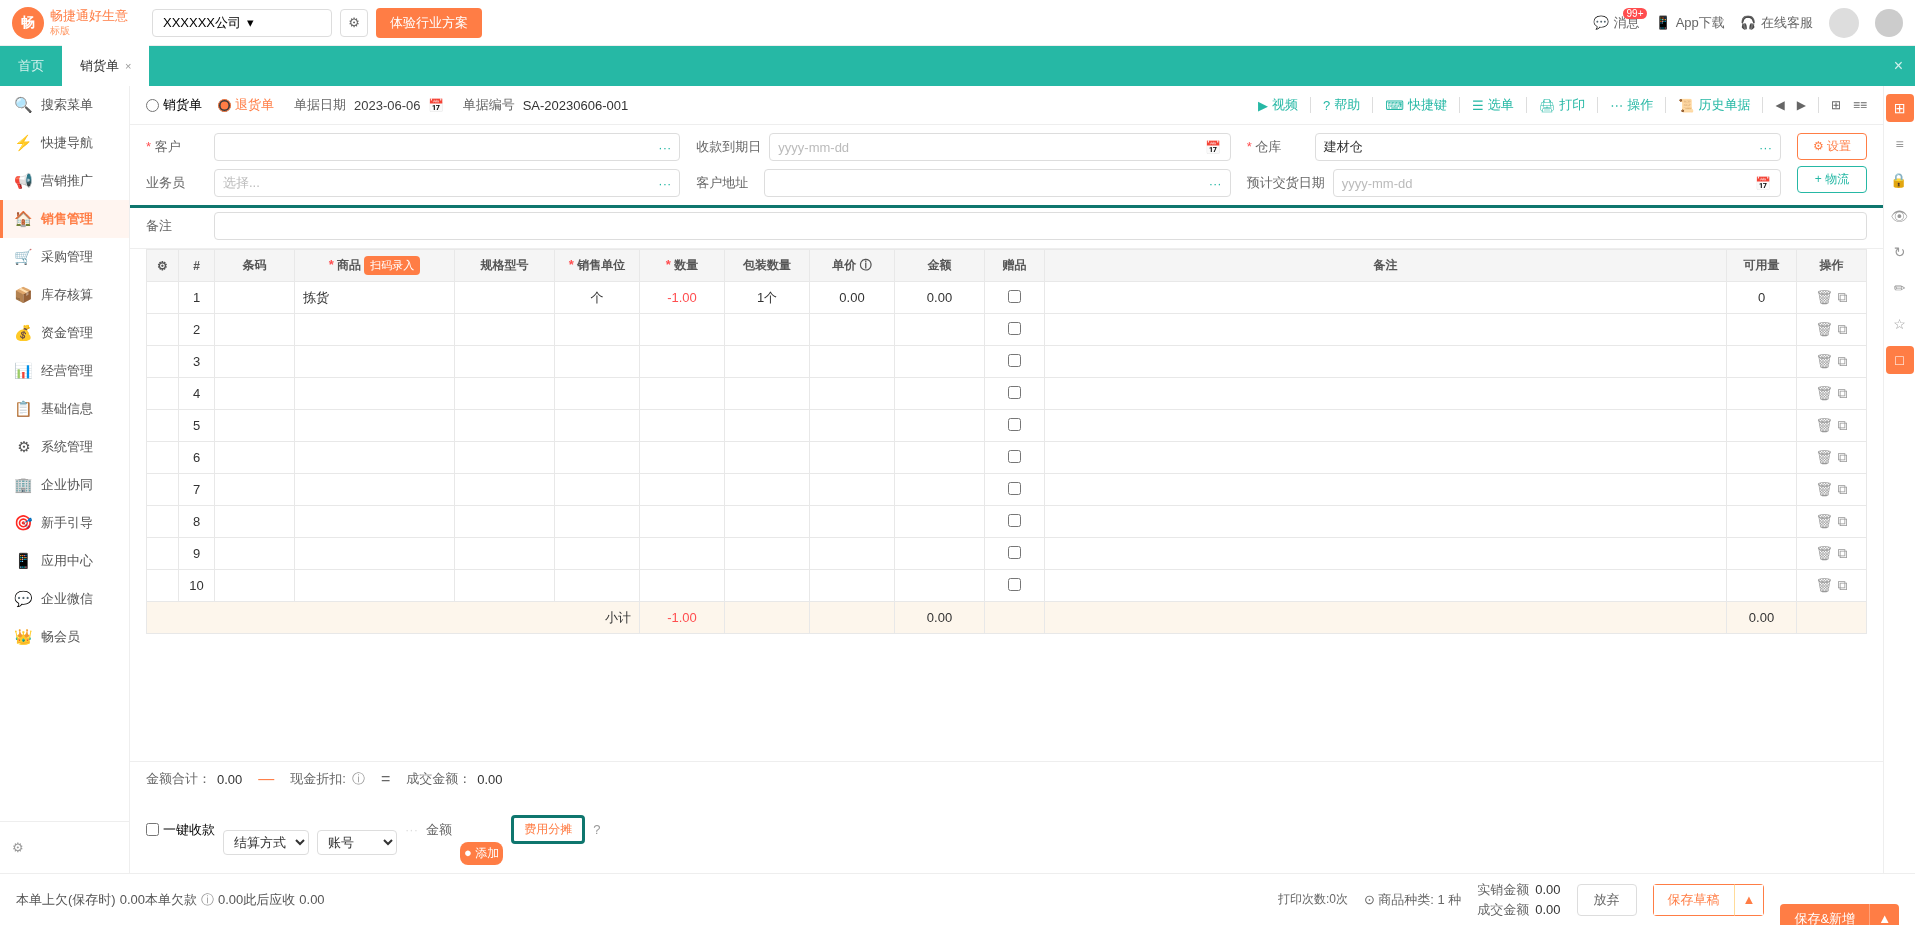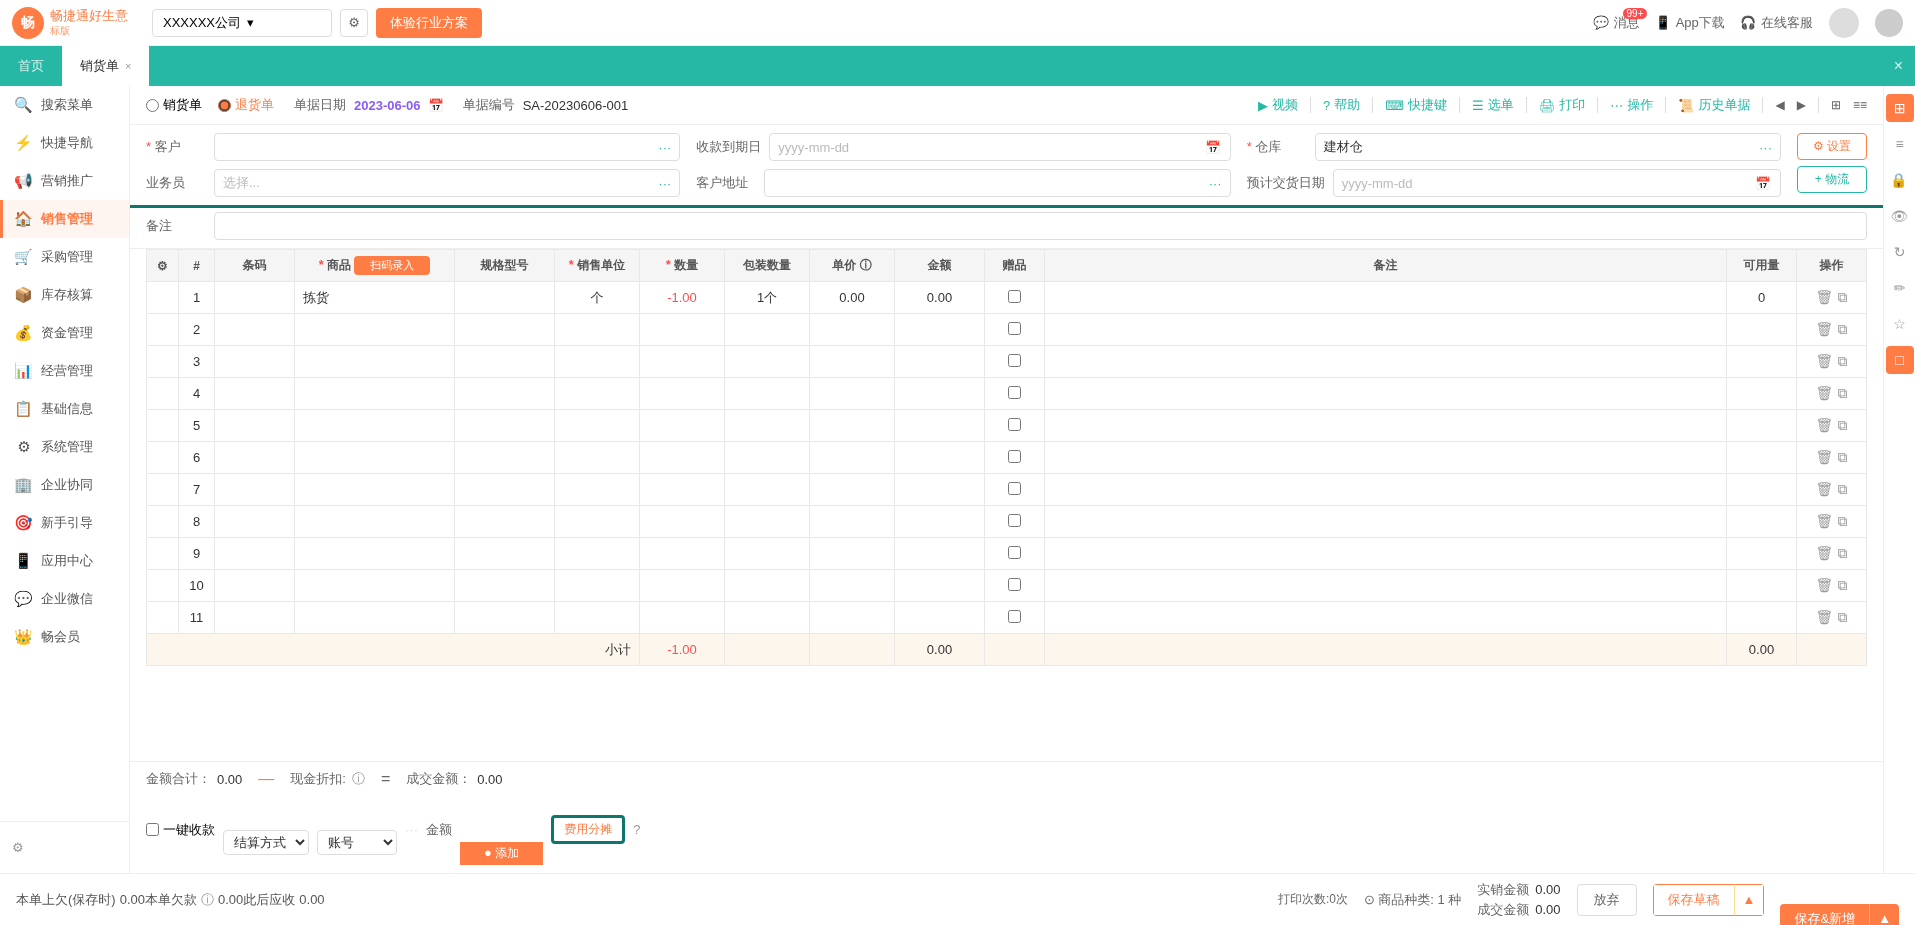--- a/index.html
+++ b/index.html
@@ -38,21 +38,21 @@
     .main-content { flex: 1; overflow-y: auto; overflow-x: hidden; padding: 0; display: flex; flex-direction: column; }
     .form-container { background: #fff; margin: 0; flex: 1; display: flex; flex-direction: column; }
 
     
     .form-header { padding: 10px 16px; border-bottom: 1px solid #eee; display: flex; align-items: center; gap: 20px; flex-wrap: wrap; }
     .radio-group { display: flex; gap: 16px; align-items: center; }
     .radio-item { display: flex; align-items: center; gap: 4px; cursor: pointer; }
     .radio-item input[type=radio] { accent-color: #ff7d45; }
     .form-date-group { display: flex; align-items: center; gap: 8px; }
     .form-label { color: #666; font-size: 13px; }
-    .date-value { color: #8b5cf6; font-weight: 700; }
+    .date-value { color: #404040; font-weight: 400; }
     .date-icon { color: #26b8a5; cursor: pointer; }
     .doc-num { color: #333; }
     .header-actions { margin-left: auto; display: flex; align-items: center; gap: 12px; }
     .header-action-item { display: flex; align-items: center; gap: 4px; color: #666; cursor: pointer; font-size: 12px; }
     .header-action-item span { color: #26b8a5; }
     .btn-settings { background: #fff; border: 1px solid #ff7d45; color: #ff7d45; border-radius: 4px; padding: 4px 10px; cursor: pointer; font-size: 12px; }
     .btn-wuliu { background: #fff; border: 1px solid #26b8a5; color: #26b8a5; border-radius: 4px; padding: 4px 10px; cursor: pointer; font-size: 12px; }
 
     
     .right-sidebar { width: 32px; background: #fff; border-left: 1px solid #eee; display: flex; flex-direction: column; align-items: center; padding: 8px 0; gap: 8px; flex-shrink: 0; }
@@ -62,38 +62,38 @@
     .field-row { display: flex; align-items: center; gap: 8px; }
     .field-label { color: #666; white-space: nowrap; min-width: 60px; }
     .field-input { flex: 1; border: 1px solid #ddd; border-radius: 4px; padding: 4px 8px; color: #333; display: flex; align-items: center; justify-content: space-between; min-height: 28px; cursor: pointer; }
     .field-input .dots { color: #26b8a5; }
 
     
     .table-area { flex: 1; overflow: auto; padding: 0 16px; }
     .data-table { width: 100%; border-collapse: collapse; table-layout: fixed; }
     .data-table th { background: #f5f5f5; border: 1px solid #e8e8e8; padding: 6px 8px; text-align: center; font-size: 12px; color: #555; white-space: nowrap; position: sticky; top: 0; z-index: 1; }
     .data-table td { border: 1px solid #e8e8e8; padding: 4px 8px; text-align: center; font-size: 13px; color: #333; height: 32px; }
-    .scan-btn { background: #ff7d45; color: white; border: none; border-radius: 4px; padding: 2px 16px; font-size: 11px; cursor: pointer; }
+    .scan-btn { background: #ff7d45; color: white; border: none; border-radius: 4px; padding: 2px 6px; font-size: 11px; cursor: pointer; }
     .action-btns { display: flex; gap: 4px; justify-content: center; }
     .action-btn { cursor: pointer; color: #999; font-size: 14px; }
 
     
     .subtotal-row td { background: #fdf6ec; font-weight: 500; }
 
     
     .form-footer { padding: 8px 16px; border-top: 1px solid #eee; background: #fff; }
     .footer-top { display: flex; align-items: center; gap: 16px; }
     .footer-item { display: flex; align-items: center; gap: 6px; color: #666; }
     .footer-value { color: #333; font-weight: 500; }
     .minus-icon { color: #ff7d45; font-size: 16px; }
     .equals-icon { color: #666; font-size: 16px; }
     .footer-bottom { display: flex; align-items: center; gap: 8px; margin-top: 6px; }
     .checkbox-item { display: flex; align-items: center; gap: 4px; }
     .select-input { border: 1px solid #ddd; border-radius: 4px; padding: 3px 6px; min-width: 80px; color: #333; background: #fff; margin-top: 26px; }
-    .btn-add { background: #ff7d45; color: white; border: none; border-radius: 0; padding: 3px 24px; cursor: pointer; font-size: 12px; margin-top: 48px; }
+    .btn-add { background: #ff7d45; color: white; border: none; border-radius: 8px; padding: 3px 4px; cursor: pointer; font-size: 12px; margin-top: 48px; }
     .btn-feiyong { background: #fff; border: 3px solid #0f766e; color: #ff7d45; border-radius: 4px; padding: 3px 10px; cursor: pointer; font-size: 12px; }
     .help-icon { color: #999; cursor: pointer; }
 
     
     .bottom-bar { height: 52px; background: #fff; border-top: 1px solid #eee; display: flex; align-items: center; padding: 0 16px; flex-shrink: 0; }
     .bottom-left { display: flex; align-items: flex-start; color: #555; }
     .bottom-left-item { display: flex; align-items: center; gap: 4px; font-size: 12px; }
     .amount-info { display: flex; flex-direction: column; align-items: flex-end; gap: 2px; }
     .amount-row { display: flex; gap: 6px; align-items: center; font-size: 12px; color: #666; }
     .amount-val { color: #333; font-weight: 500; }
@@ -598,41 +598,20 @@
     <td><input type="checkbox" style="margin: 0px;"></td>
     <td></td>
     <td></td>
     <td>
       <div class="action-btns">
         <span class="action-btn">🗑</span>
         <span class="action-btn">⧉</span>
       </div>
     </td>
   </tr>
-              <tr>
-    <td></td>
-    <td>11</td>
-    <td></td>
-    <td style="text-align:left;"></td>
-    <td></td>
-    <td></td>
-    <td style=""></td>
-    <td></td>
-    <td></td>
-    <td></td>
-    <td><input type="checkbox" style="margin: 0px;"></td>
-    <td></td>
-    <td></td>
-    <td>
-      <div class="action-btns">
-        <span class="action-btn">🗑</span>
-        <span class="action-btn">⧉</span>
-      </div>
-    </td>
-  </tr>
             </tbody>
           <tfoot>
             <tr class="subtotal-row">
               <td colspan="6" style="text-align:right; font-weight:500; background:#fdf6ec;">小计</td>
               <td style="color:#ff4d4f; background:#fdf6ec;">-1.00</td>
               <td style="background:#fdf6ec;"></td>
               <td style="background:#fdf6ec;"></td>
               <td style="background:#fdf6ec;">0.00</td>
               <td style="background:#fdf6ec;"></td>
               <td style="background:#fdf6ec;"></td>

